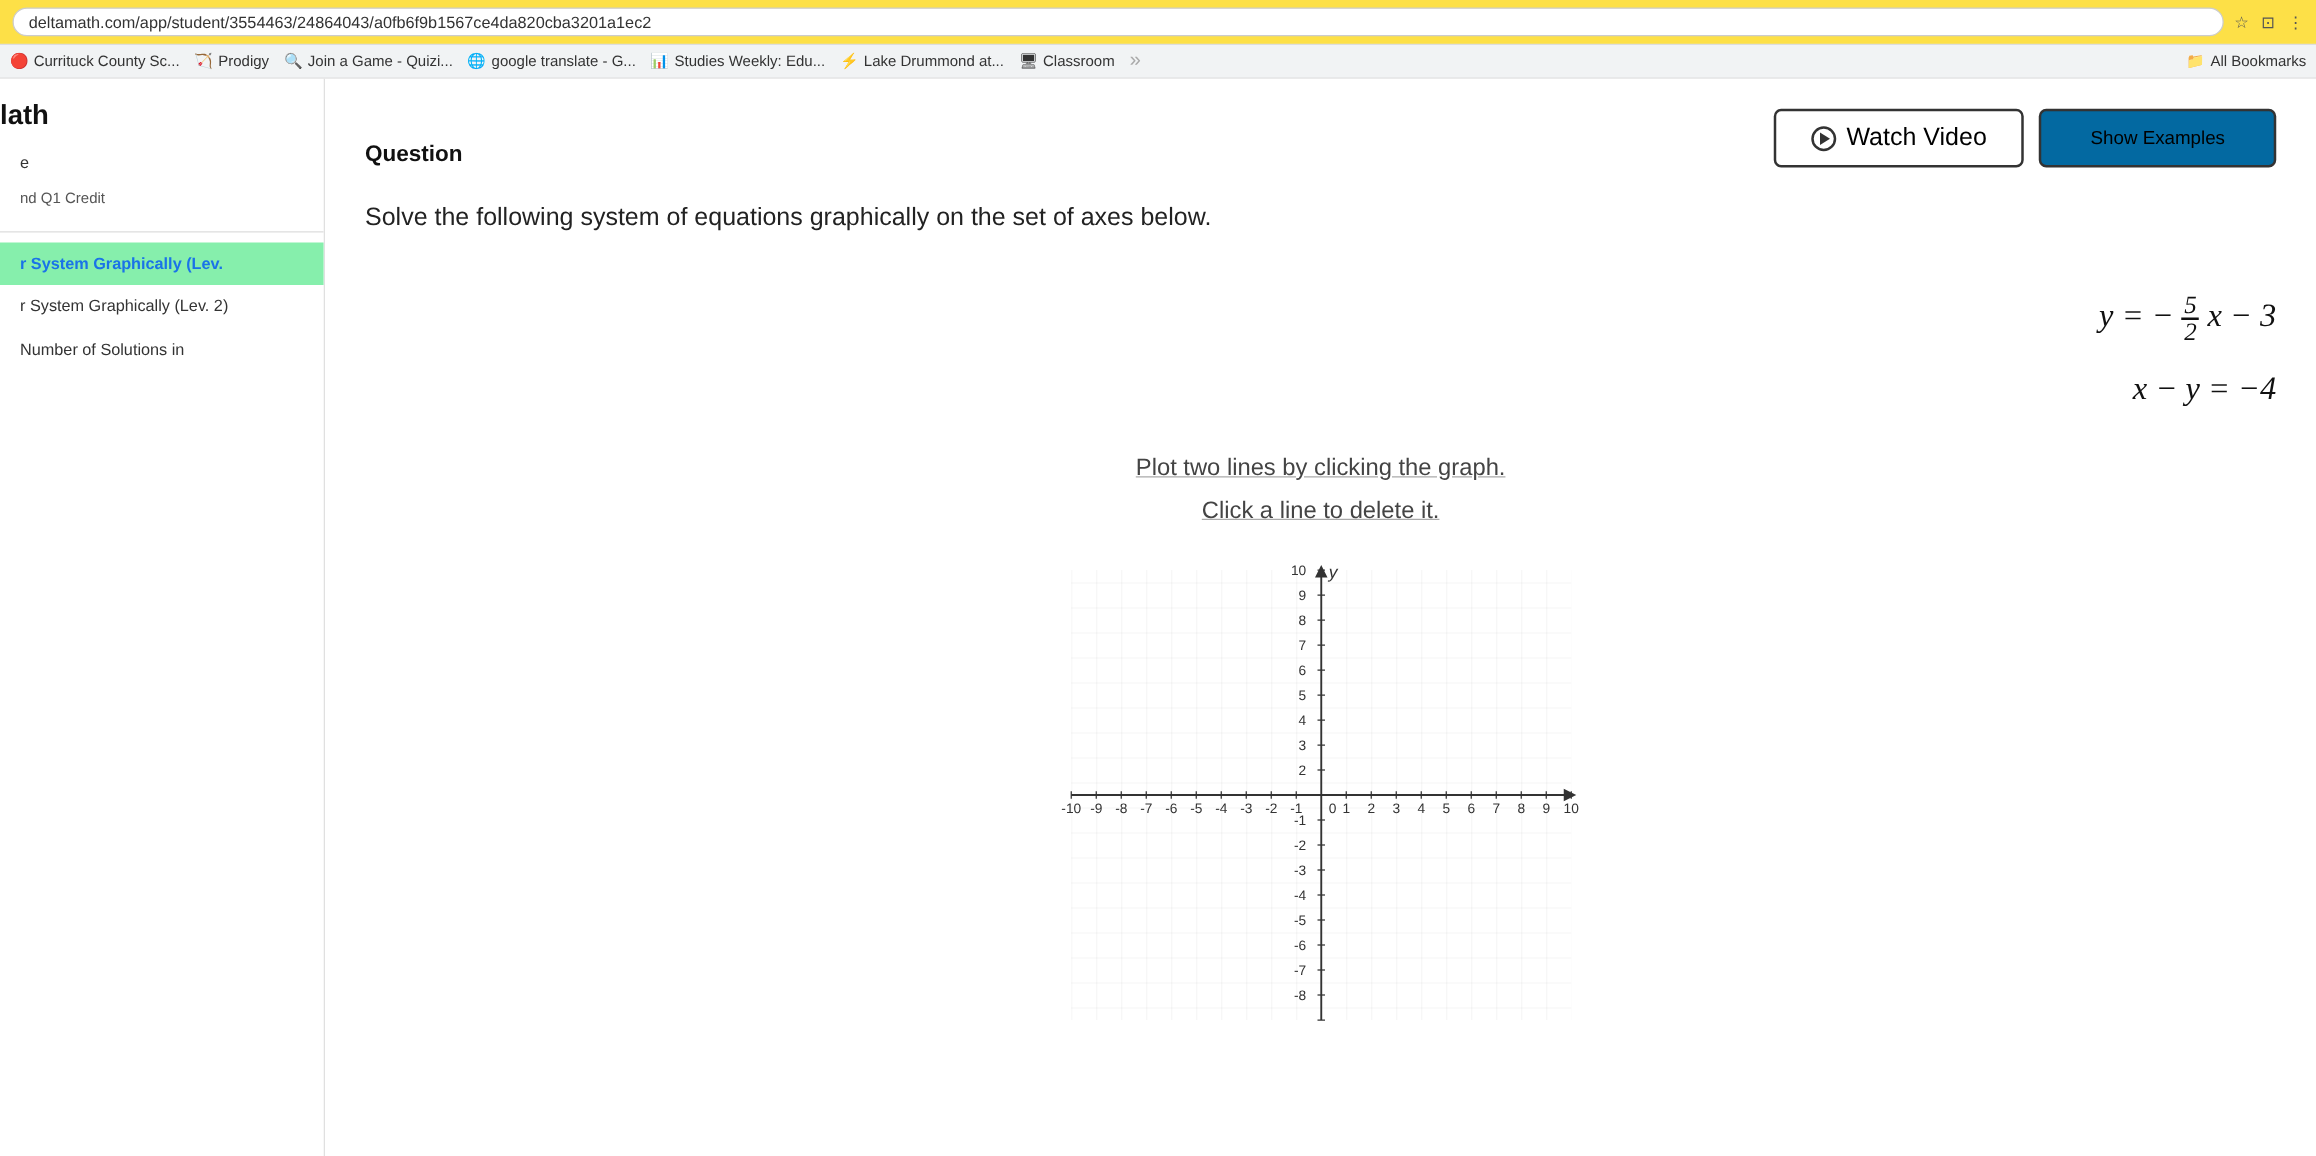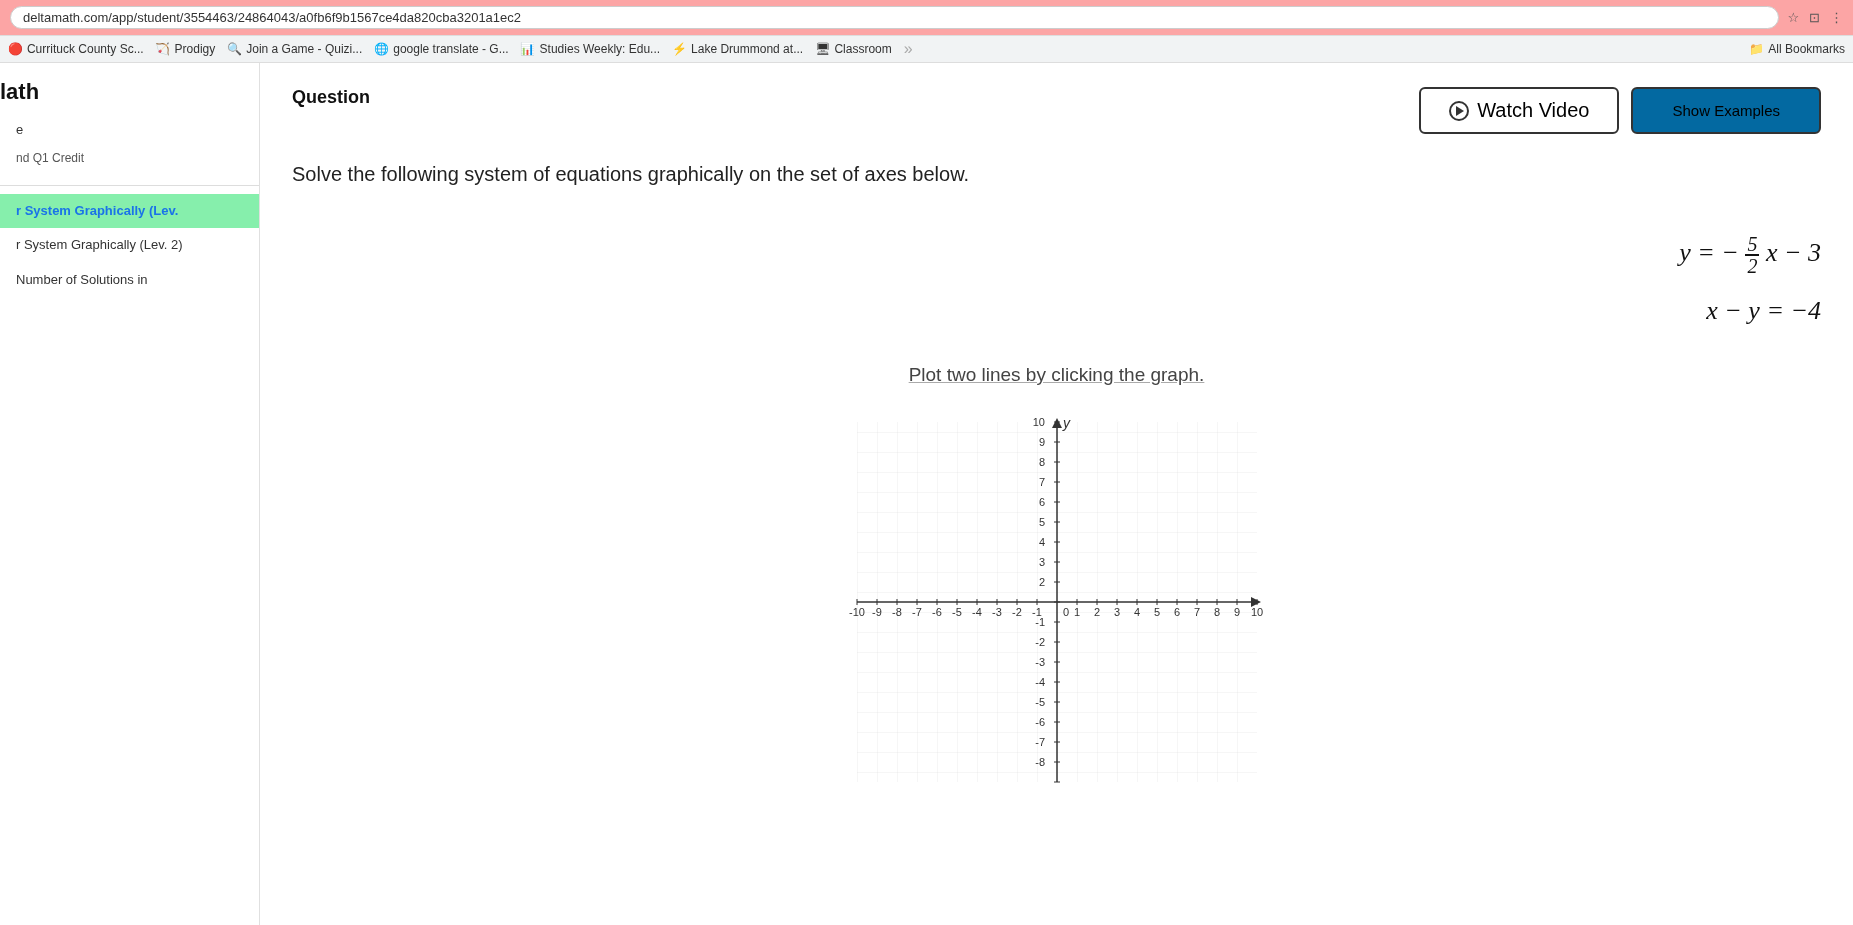--- a/index.html
+++ b/index.html
@@ -1,20 +1,20 @@
 <!DOCTYPE html>
 <html><head>
   <meta charset="utf-8">
   <style>
     * { box-sizing: border-box; margin: 0; padding: 0; }
     body { font-family: Arial, sans-serif; background: #fff; color: #222; font-size: 14px; }
 
     
     .browser-bar {
-      background: #fca5a5;
+      background: #fde047;
       border-bottom: 1px solid #ddd;
       padding: 6px 10px;
       display: flex;
       align-items: center;
       gap: 8px;
       font-size: 13px;
       color: #333;
     }
     .url-bar {
       background: #fff;
@@ -97,21 +97,21 @@
     .content-area {
       flex: 1;
       padding: 24px 32px;
       overflow-y: auto;
       background: #fff;
     }
 
     
     .question-header {
       display: flex;
-      align-items: flex-start;
+      align-items: flex-end;
       justify-content: space-between;
       margin-bottom: 24px;
       gap: 24px;
     }
     .question-title {
       font-size: 18px;
       font-weight: bold;
       color: #111;
     }
     .header-buttons {
@@ -309,20 +309,21 @@
         <i>x</i> − 3
       </div>
 
       <div class="math-eq">
         <i>x</i> − <i>y</i> = −4
       </div>
     </div>
 
     <div class="instructions">
       <div>Plot two lines by clicking the graph.</div>
+      <div>Click a line to delete it.</div>
     </div>
 
     <div class="graph-container">
       <svg class="graph-svg" width="440" height="380" viewBox="0 0 440 380">
 
         <defs>
           <pattern id="grid" width="20" height="20" patternUnits="userSpaceOnUse">
             <path d="M 20 0 L 0 0 0 20" fill="none" stroke="#ddd" stroke-width="0.5"></path>
           </pattern>
         </defs>

